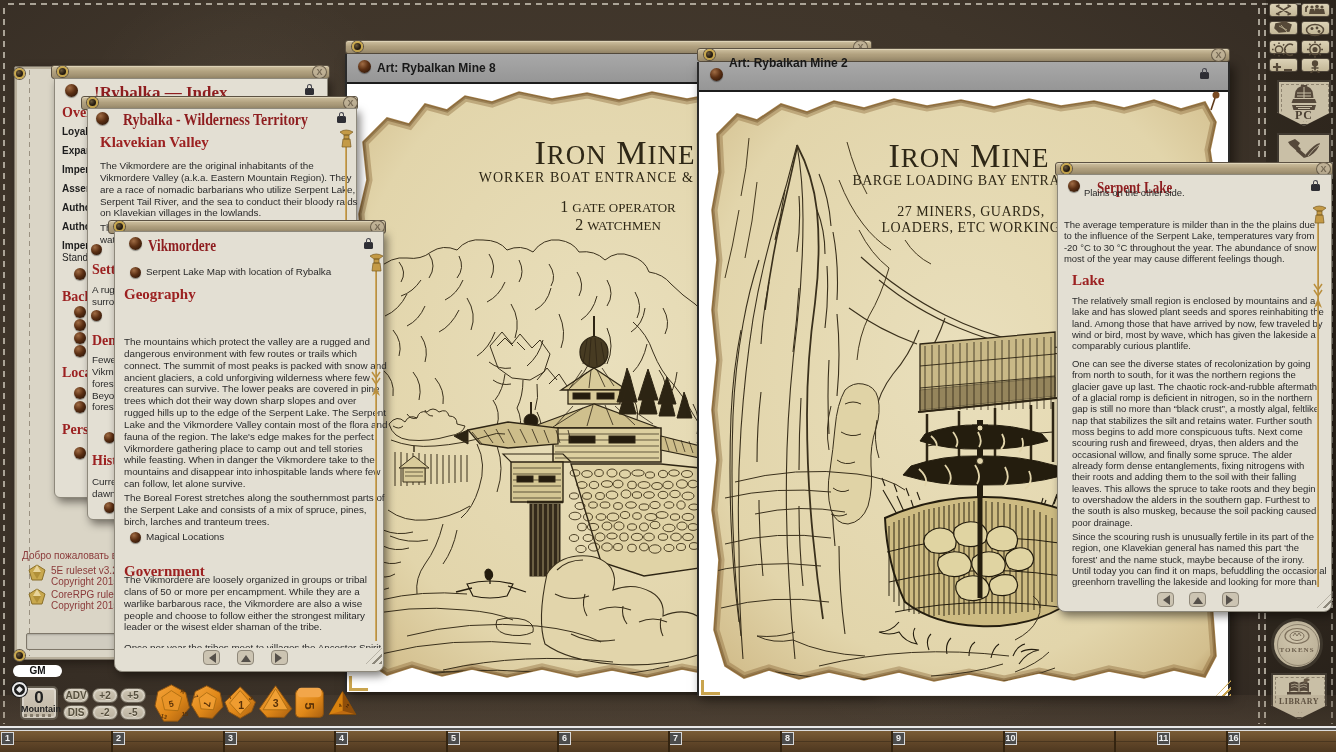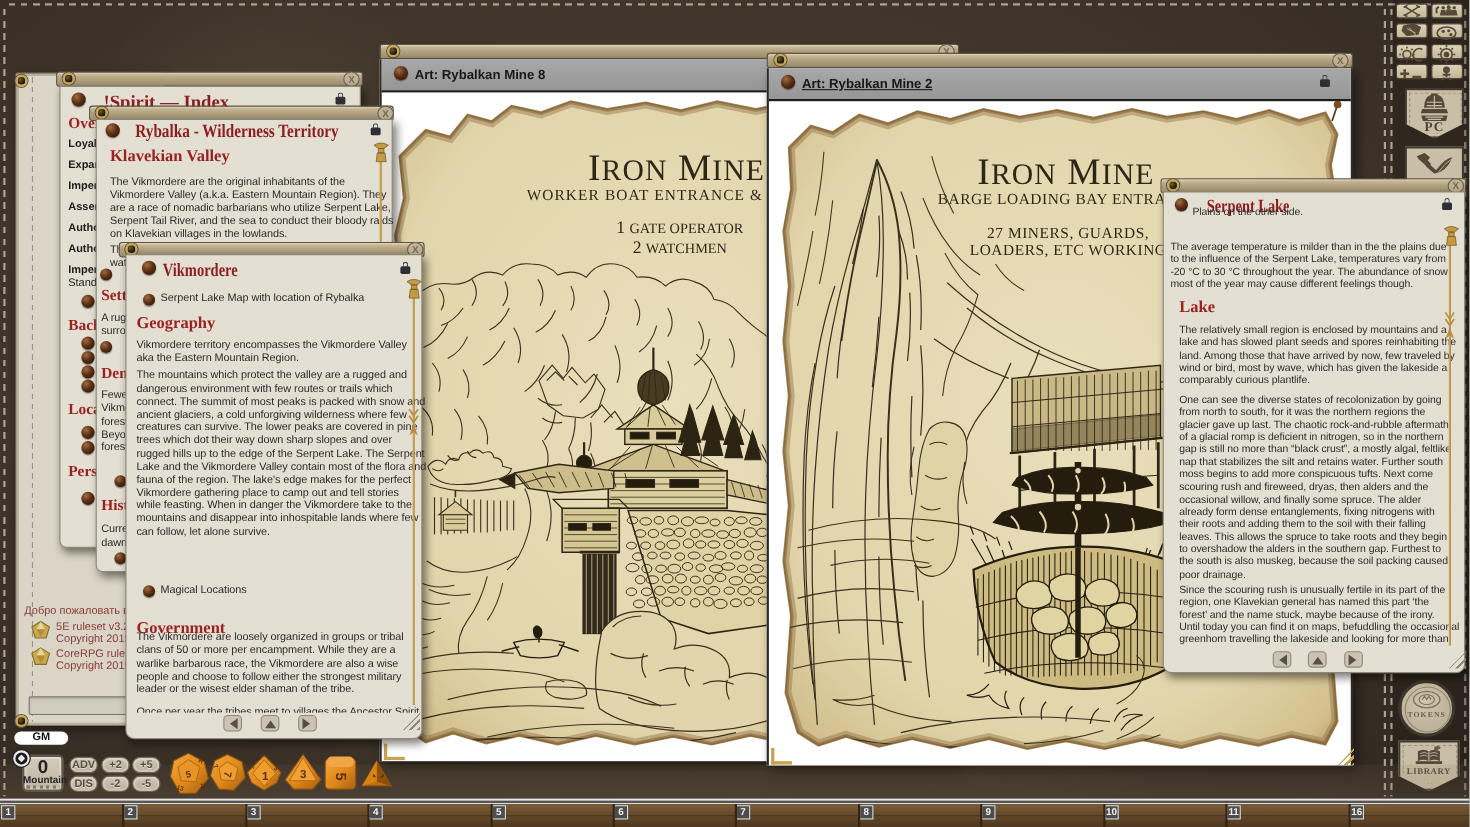--- a/index.html
+++ b/index.html
@@ -415,21 +415,21 @@
   <div class="abs" style="left:12px;top:567px;width:118px;height:17px;background:#d0ccc0;
        border:1px solid #7e776a;border-radius:2px;box-sizing:border-box;box-shadow:inset 0 1px 2px rgba(0,0,0,.2);"></div>
 </div>
 
 <div id="indexwin" class="abs" style="left:51px;top:65px;width:279px;height:434px;">
   <div class="tanbar" style="left:0;top:0;width:277px;"></div>
   <div class="knob" style="left:6px;top:1px;"></div>
   <div class="xbtn" style="left:261px;top:0;">X</div>
   <div class="parch" style="left:3px;top:13px;width:274px;height:420px;border-radius:0 0 6px 6px;"></div>
   <div class="sphere" style="left:14px;top:19px;width:13px;height:13px;"></div>
-  <div class="wtitle" style="left:43px;top:18px;font-size:17px;">!Spirit — Index</div>
+  <div class="wtitle" style="left:43px;top:18px;font-size:17px;">!Rybalka — Index</div>
   <div class="lock" style="left:254px;top:23px;"></div>
   <div class="hdr" style="left:11px;top:40px;font-size:14px;">Overview</div>
   <div class="abs" style="left:11px;top:57px;font:bold 10px/19px 'Liberation Sans',sans-serif;color:#1d1d1d;white-space:nowrap;">
     Loyalty&nbsp;Trade<br>Expansion<br>Imperial&nbsp;Guard<br>Assembly<br>Authority<br>Authority<br>Imperial&nbsp;Rule<br></div>
   <div class="abs" style="left:11px;top:187px;font:10px 'Liberation Sans',sans-serif;color:#1d1d1d;">Standing</div>
   <div class="sphere" style="left:23px;top:203px;width:12px;height:12px;"></div>
   <div class="hdr" style="left:11px;top:224px;font-size:14px;">Background</div>
   <div class="sphere" style="left:23px;top:241px;width:12px;height:12px;"></div>
   <div class="sphere" style="left:23px;top:254px;width:12px;height:12px;"></div>
   <div class="sphere" style="left:23px;top:267px;width:12px;height:12px;"></div>
@@ -472,22 +472,22 @@
   <div class="tanbar" style="left:0;top:0;width:276px;"></div>
   <div class="knob" style="left:6px;top:1px;"></div>
   <div class="xbtn" style="left:262px;top:0;">X</div>
   <div class="parch" style="left:6px;top:11px;width:270px;height:441px;border-radius:0 0 8px 8px;"></div>
   <div class="sphere" style="left:21px;top:17px;width:13px;height:13px;"></div>
   <div class="wtitle" style="left:40px;top:16px;font-size:17px;transform:scaleX(.775);transform-origin:left top;">Vikmordere</div>
   <div class="lock" style="left:256px;top:22px;"></div>
   <div class="sphere" style="left:22px;top:47px;width:11px;height:11px;"></div>
   <div class="body" style="left:38px;top:46px;">Serpent Lake Map with location of Rybalka</div>
   <div class="hdr" style="left:16px;top:66px;font-size:15px;">Geography</div>
-  <div class="body" style="left:16px;top:88px;">Vikmordere territory encompasses the Vikmordere Valley<br>aka the Eastern Mountain Region.</div>
   <div class="body" style="left:16px;top:116px;">The mountains which protect the valley are a rugged and<br>dangerous environment with few routes or trails which<br>connect. The summit of most peaks is packed with snow and<br>ancient glaciers, a cold unforgiving wilderness where few<br>creatures can survive. The lower peaks are covered in pine<br>trees which dot their way down sharp slopes and over<br>rugged hills up to the edge of the Serpent Lake. The Serpent<br>Lake and the Vikmordere Valley contain most of the flora and<br>fauna of the region. The lake's edge makes for the perfect<br>Vikmordere gathering place to camp out and tell stories<br>while feasting. When in danger the Vikmordere take to the<br>mountains and disappear into inhospitable lands where few<br>can follow, let alone survive.</div>
+  <div class="body" style="left:16px;top:272px;">The Boreal Forest stretches along the southernmost parts of<br>the Serpent Lake and consists of a mix of spruce, pines,<br>birch, larches and tranteum trees.</div>
   <div class="sphere" style="left:22px;top:312px;width:11px;height:11px;"></div>
   <div class="body" style="left:38px;top:311px;">Magical Locations</div>
   <div class="hdr" style="left:16px;top:343px;font-size:15px;">Government</div>
   <div class="body" style="left:16px;top:354px;">The Vikmordere are loosely organized in groups or tribal<br>clans of 50 or more per encampment. While they are a<br>warlike barbarous race, the Vikmordere are also a wise<br>people and choose to follow either the strongest military<br>leader or the wisest elder shaman of the tribe.</div>
   <div class="abs" style="left:16px;top:417px;height:11px;overflow:hidden;"><span class="body" style="position:static;">Once per year the tribes meet to villages the Ancestor Spirit</span></div>
   <div class="navb" style="left:95px;top:430px;"><span style="display:inline-block;width:0;height:0;border:5px solid transparent;border-right:7px solid #55504a;margin-right:3px;margin-top:2px;"></span></div>
   <div class="navb" style="left:129px;top:430px;"><span style="display:inline-block;width:0;height:0;border:5px solid transparent;border-bottom:7px solid #55504a;margin-top:-1px;"></span></div>
   <div class="navb" style="left:163px;top:430px;"><span style="display:inline-block;width:0;height:0;border:5px solid transparent;border-left:7px solid #55504a;margin-left:3px;margin-top:2px;"></span></div>
   <div class="rod" style="left:267px;top:46px;height:375px;"></div>
   <svg class="abs" style="left:260px;top:32px;" width="17" height="20" viewBox="0 0 17 20">
@@ -503,21 +503,21 @@
 </div>
 
 <div id="mine2" class="abs" style="left:697px;top:48px;width:533px;height:648px;">
   <div class="tanbar" style="left:0;top:0;width:531px;"></div>
   <div class="knob" style="left:7px;top:1px;"></div>
   <div class="xbtn" style="left:514px;top:0;">X</div>
   <div class="abs" style="left:0;top:14px;width:533px;height:634px;background:#fff;
        border-left:2px solid #2a2a2a;border-right:2px solid #2a2a2a;box-sizing:border-box;box-shadow:4px 4px 10px rgba(10,6,2,.55);"></div>
   <div class="graybar" style="left:2px;top:14px;width:529px;"></div>
   <div class="sphere" style="left:13px;top:20px;width:13px;height:13px;"></div>
-  <div class="arttitle" style="left:32px;top:21px;text-decoration:underline;">Art: Rybalkan Mine 2</div>
+  <div class="arttitle" style="left:32px;top:8px;">Art: Rybalkan Mine 2</div>
   <div class="lock" style="left:503px;top:24px;"></div>
   <svg class="abs" style="left:2px;top:42px;" width="529" height="600" viewBox="0 0 529 600">
     <defs>
       <radialGradient id="p2g" cx="50%" cy="45%" r="75%">
         <stop offset="0%" stop-color="#e9dfbc"></stop>
             <stop offset="70%" stop-color="#e2d5ab"></stop>
         <stop offset="92%" stop-color="#d3bf8e"></stop>
             <stop offset="100%" stop-color="#b3945f"></stop>
       </radialGradient>
       <clipPath id="pc2">
@@ -752,21 +752,21 @@
 <div class="chip" style="left:1px;top:732px;">1</div>
 <div class="chip" style="left:112px;top:732px;">2</div>
 <div class="chip" style="left:224px;top:732px;">3</div>
 <div class="chip" style="left:335px;top:732px;">4</div>
 <div class="chip" style="left:447px;top:732px;">5</div>
 <div class="chip" style="left:558px;top:732px;">6</div>
 <div class="chip" style="left:669px;top:732px;">7</div>
 <div class="chip" style="left:781px;top:732px;">8</div>
 <div class="chip" style="left:892px;top:732px;">9</div>
 <div class="chip" style="left:1004px;top:732px;">10</div>
-<div class="chip" style="left:1115px;top:732px;text-align:center;">11</div>
+<div class="chip" style="left:1157px;top:732px;text-align:center;">11</div>
 <div class="chip" style="left:1227px;top:732px;">16</div>
 <div class="abs" style="left:111px;top:731px;width:2px;height:21px;background:#342410;"></div>
 <div class="abs" style="left:223px;top:731px;width:2px;height:21px;background:#342410;"></div>
 <div class="abs" style="left:334px;top:731px;width:2px;height:21px;background:#342410;"></div>
 <div class="abs" style="left:446px;top:731px;width:2px;height:21px;background:#342410;"></div>
 <div class="abs" style="left:557px;top:731px;width:2px;height:21px;background:#342410;"></div>
 <div class="abs" style="left:668px;top:731px;width:2px;height:21px;background:#342410;"></div>
 <div class="abs" style="left:780px;top:731px;width:2px;height:21px;background:#342410;"></div>
 <div class="abs" style="left:891px;top:731px;width:2px;height:21px;background:#342410;"></div>
 <div class="abs" style="left:1003px;top:731px;width:2px;height:21px;background:#342410;"></div>

